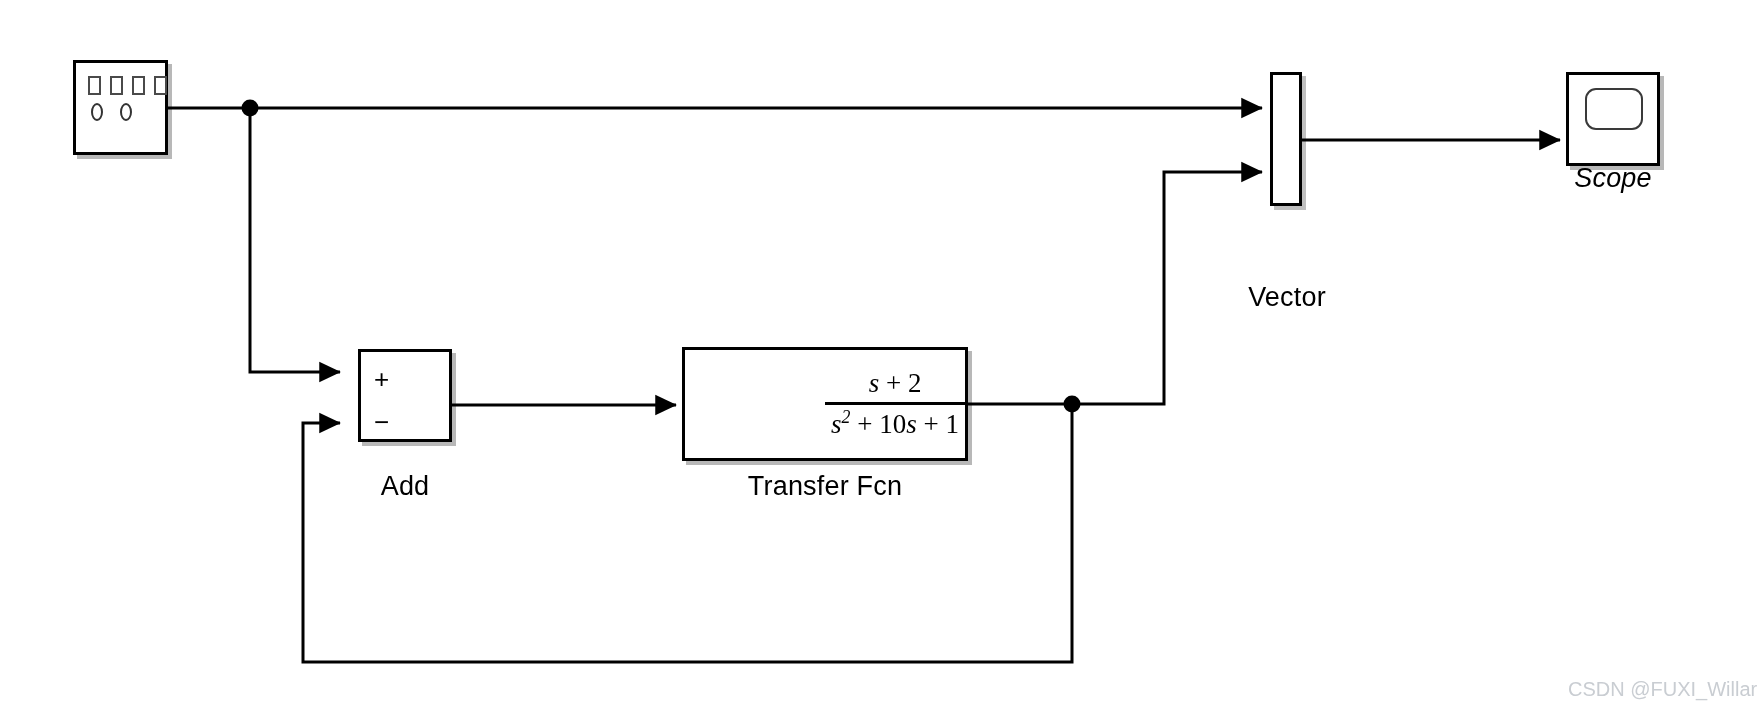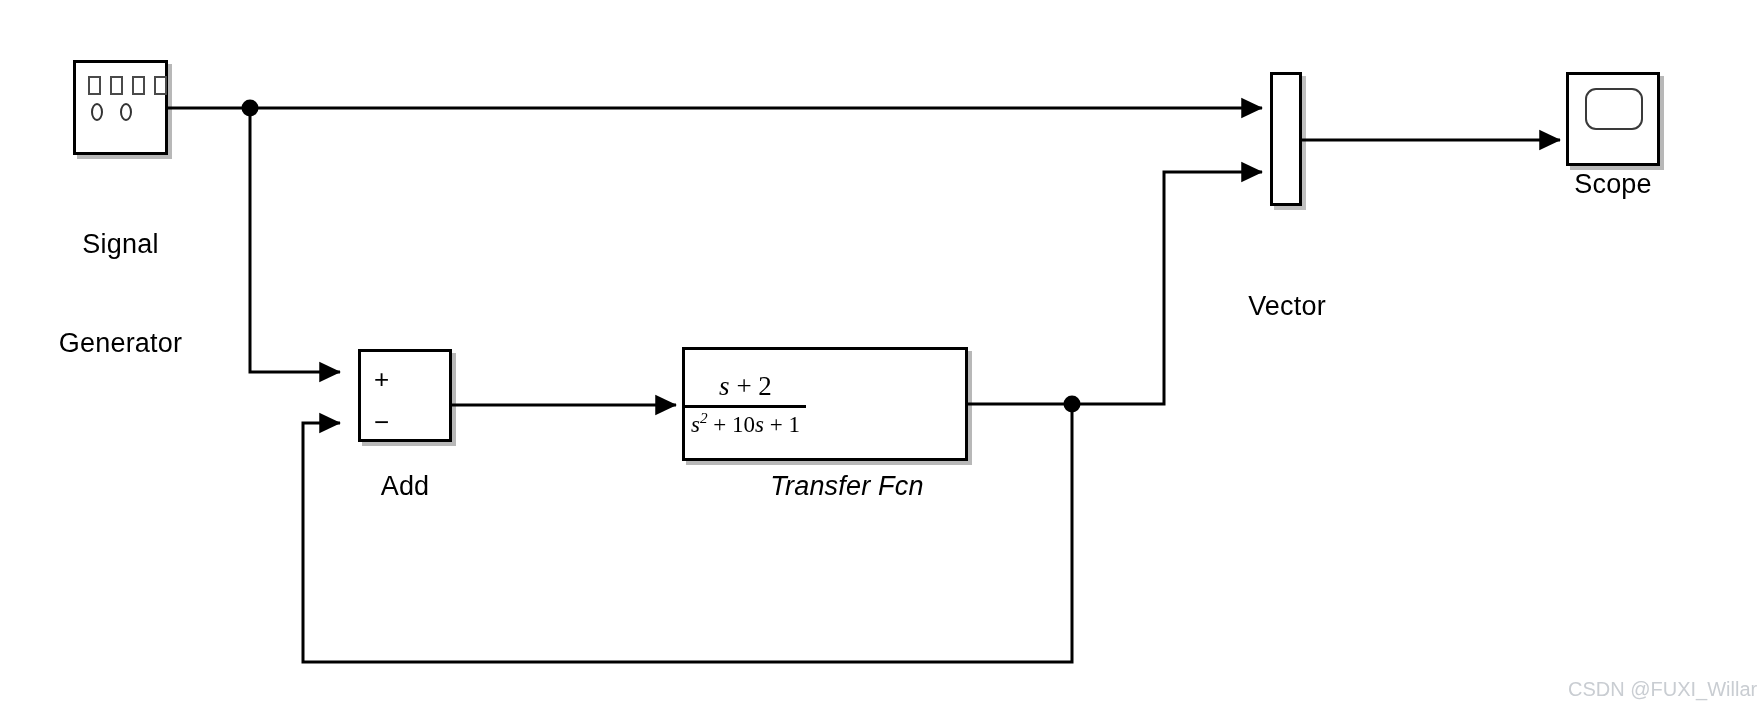--- a/index.html
+++ b/index.html
@@ -84,41 +84,41 @@
     color: #000000;
   }
   .sign-plus { left: 13px; top: 14px; }
   .sign-minus { left: 13px; top: 57px; }
   
   .tf-inner {
     position: absolute;
     left: 0; top: 0; right: 0; bottom: 0;
     display: flex;
     align-items: center;
-    justify-content: flex-start;
+    justify-content: flex-end;
   }
   .fraction {
     display: inline-block;
     text-align: center;
     font-family: "Liberation Serif", serif;
     color: #000000;
   }
   .fr-num {
     font-size: 27px;
     font-style: italic;
     padding: 0 10px 2px 10px;
     white-space: nowrap;
   }
   .fr-bar {
     height: 3px;
     background: #000000;
     margin: 1px 0 2px 0;
   }
   .fr-den {
-    font-size: 23px;
+    font-size: 27px;
     font-style: italic;
     padding: 2px 6px 0 6px;
     white-space: nowrap;
   }
   .fr-num .op, .fr-den .op { font-style: normal; }
   .fr-num .num, .fr-den .num { font-style: normal; }
   sup.exp {
     font-size: 0.66em;
     font-style: italic;
     vertical-align: super;
@@ -186,24 +186,20 @@
         <div class="tofu"></div>
         <div class="tofu"></div>
         <div class="tofu"></div>
         <div class="tofu"></div>
       </div>
       <div class="oval-row">
         <div class="oval"></div>
         <div class="oval"></div>
       </div>
     </div>
-  </div>
-  <div class="block-label" style="left:13px; top:162px; width:215px;">
-    <div>Signal</div>
-    <div>Generator</div>
   </div>
 
   <div class="block" style="left:358px; top:349px; width:94px; height:93px;">
     <span class="sign sign-plus">+</span>
     <span class="sign sign-minus">−</span>
   </div>
   <div class="block-label" style="left:330px; top:470px; width:150px;">Add</div>
 
   <div class="block" style="left:682px; top:347px; width:286px; height:114px;">
     <div class="tf-inner">
@@ -211,27 +207,27 @@
         <div class="fr-num">
           <span>s</span><span class="op"> + </span><span class="num">2</span>
         </div>
         <div class="fr-bar"></div>
         <div class="fr-den">
           <span>s</span><sup class="exp">2</sup><span class="op"> + </span><span class="num">10</span><span>s</span><span class="op"> + </span><span class="num">1</span>
         </div>
       </div>
     </div>
   </div>
-  <div class="block-label" style="left:672px; top:470px; width:350px;font-style:italic;">Transfer Fcn</div>
+  <div class="block-label" style="left:650px; top:470px; width:350px;">Transfer Fcn</div>
 
   <div class="vc-bar" style="left:1270px; top:72px; width:32px; height:134px;"></div>
-  <div class="block-label" style="left:1156px; top:224px; width:262px;">
+  <div class="block-label" style="left:1156px; top:215px; width:262px;">
     <div>Vector</div>
   </div>
 
   <div class="block" style="left:1566px; top:72px; width:94px; height:94px;">
     <div class="scope-screen"></div>
   </div>
-  <div class="block-label" style="left:1538px; top:168px; width:150px;">Scope</div>
+  <div class="block-label" style="left:1538px; top:162px; width:150px;font-style:italic;">Scope</div>
 
   <div class="watermark" style="left:1568px; top:678px;">CSDN @FUXI_Willard</div>
 
 </div>
 
 </body></html>

